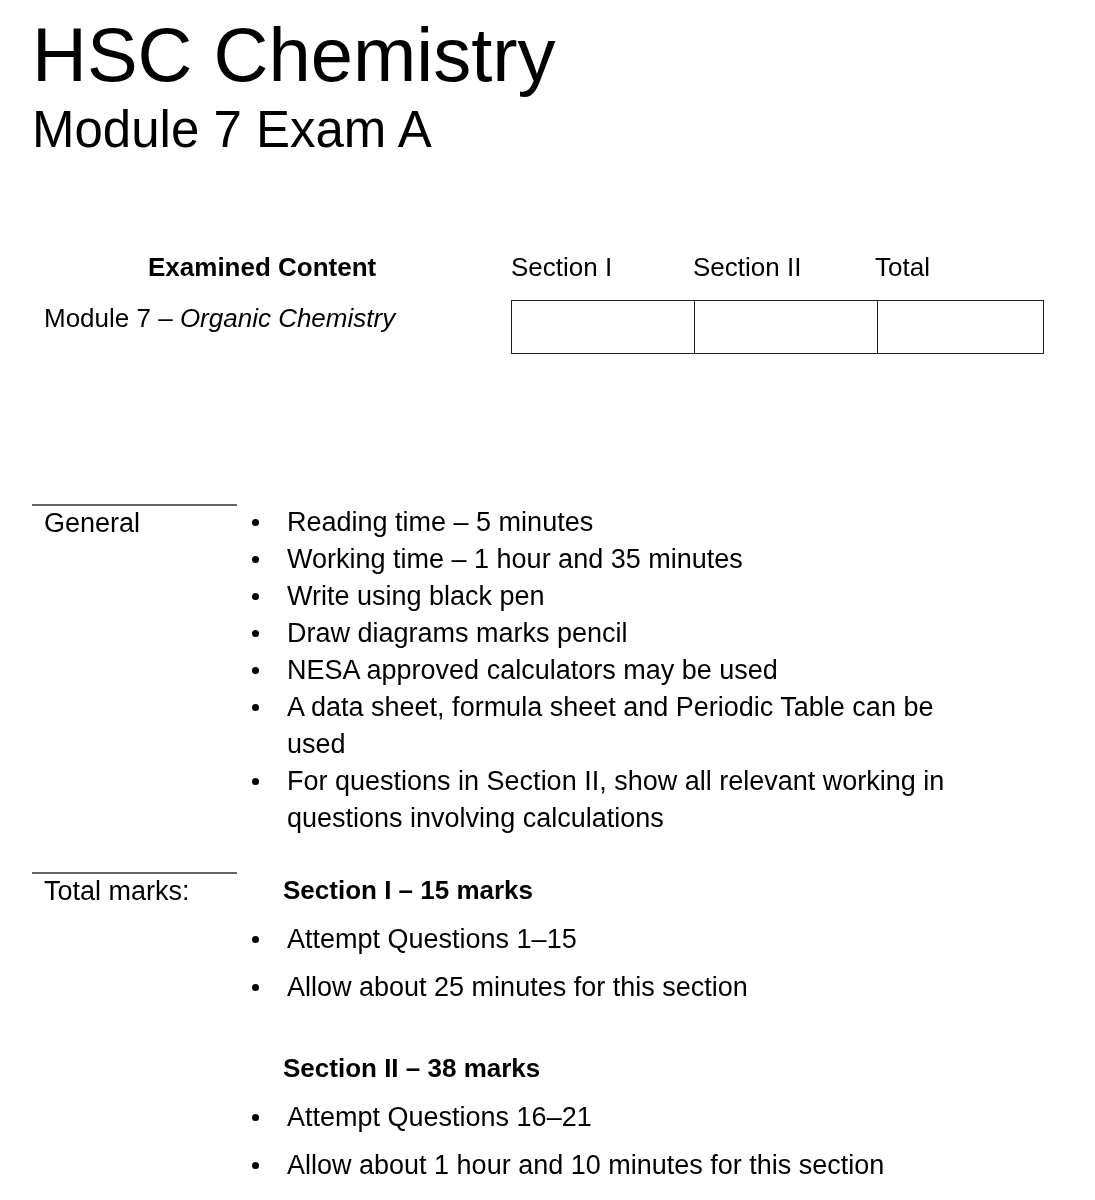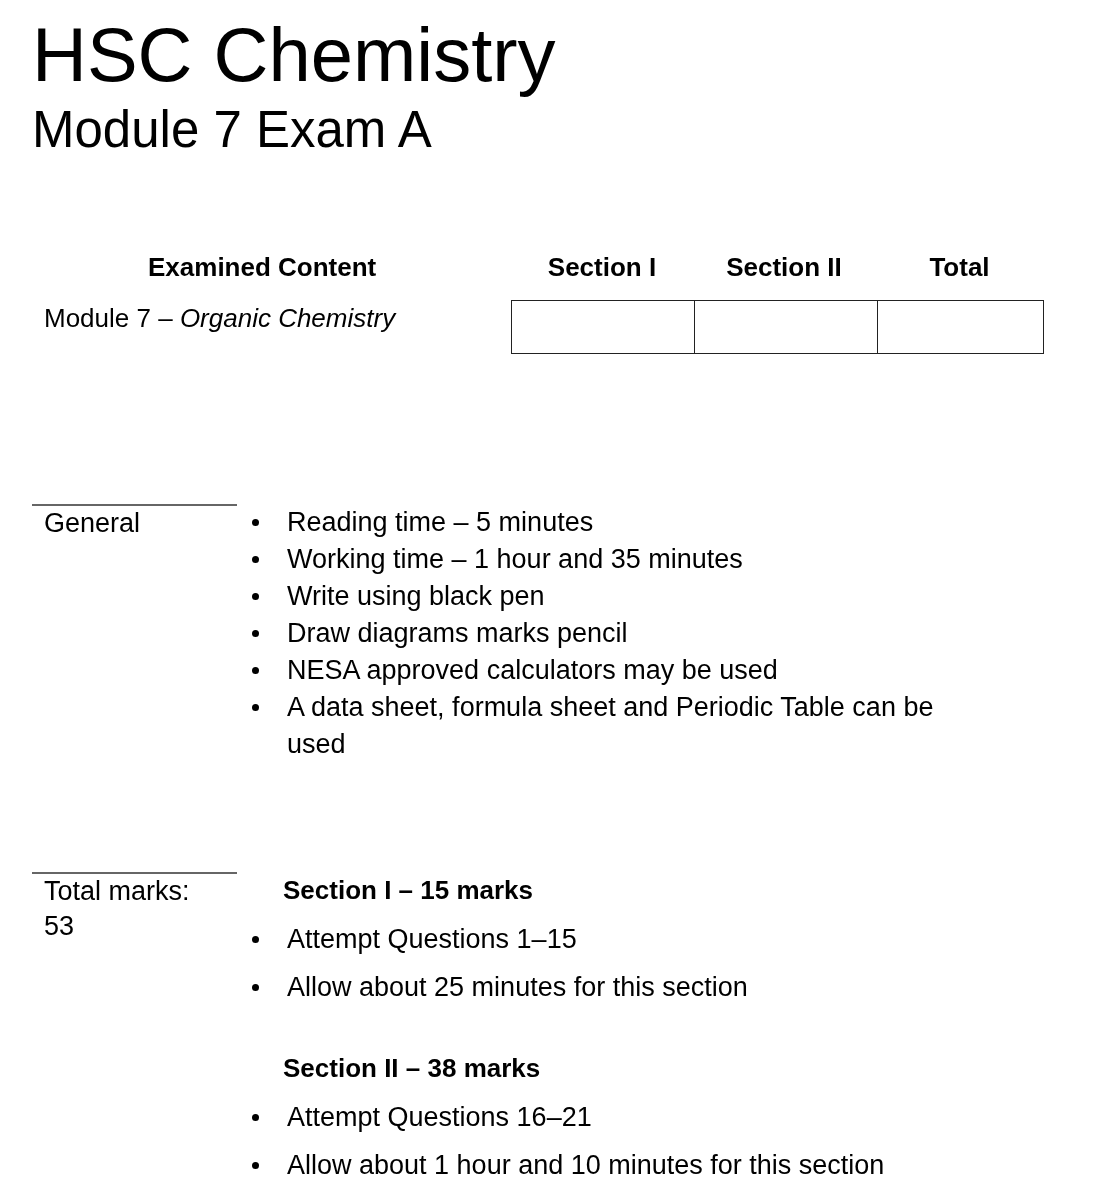--- a/index.html
+++ b/index.html
@@ -8,21 +8,21 @@
     font-family:"Liberation Sans", sans-serif; color:#000;
   }
   .abs { position:absolute; }
   .title { left:32px; top:12px; font-size:76px; line-height:86px; white-space:nowrap; }
   .subtitle { left:32px; top:100px; font-size:51px; line-height:60px; white-space:nowrap; }
 
   .ec-head { left:148px; top:251px; font-size:26px; font-weight:bold; line-height:32px; white-space:nowrap; }
   .ec-row { left:44px; top:302px; font-size:26px; line-height:32px; white-space:nowrap; }
   .ec-row i { }
 
-  .col-head { top:251px; font-size:26px; font-weight:bold; line-height:32px; text-align:center; white-space:nowrap; }
+  .col-head { top:251px; font-size:26px; font-weight:normal; line-height:32px; text-align:left; white-space:nowrap; }
   .marks-table { left:511px; top:300px; width:533px; height:54px; border-collapse:collapse; }
   .marks-table td { border:1.5px solid #222; padding:0; }
 
   .rule { height:1.5px; background:#666; }
 
   .side-label { font-size:27px; font-weight:normal; line-height:35px; }
   .bullets { list-style:none; margin:0; padding:0; }
   .bullets li { position:relative; padding-left:39px; font-size:27px; line-height:37px; }
   .bullets li::before {
     content:""; position:absolute; left:4px; top:15px;
@@ -59,26 +59,26 @@
 <div class="abs side-label" style="left:44px; top:506px;">
   <div>General</div>
 </div>
 <ul class="abs bullets" style="left:248px; top:504px; width:740px;">
   <li>Reading time – 5 minutes</li>
   <li>Working time – 1 hour and 35 minutes</li>
   <li>Write using black pen</li>
   <li>Draw diagrams marks pencil</li>
   <li>NESA approved calculators may be used</li>
   <li>A data sheet, formula sheet and Periodic Table can be used</li>
+  <li>For questions in Section II, show all relevant working in questions involving calculations</li>
 </ul>
 
 <div class="abs rule" style="left:32px; top:872px; width:205px;"></div>
 <div class="abs side-label" style="left:44px; top:874px;">
   <div>Total marks:</div>
-  <div>53</div>
 </div>
 
 <div class="abs sec-head" style="left:248px; top:874px;">Section I – 15 marks</div>
 <ul class="abs bullets sec-bullets" style="left:248px; top:915px; width:740px;">
   <li>Attempt Questions 1–15</li>
   <li>Allow about 25 minutes for this section</li>
 </ul>
 
 <div class="abs sec-head" style="left:248px; top:1052px;">Section II – 38 marks</div>
 <ul class="abs bullets sec-bullets" style="left:248px; top:1093px; width:740px;">

